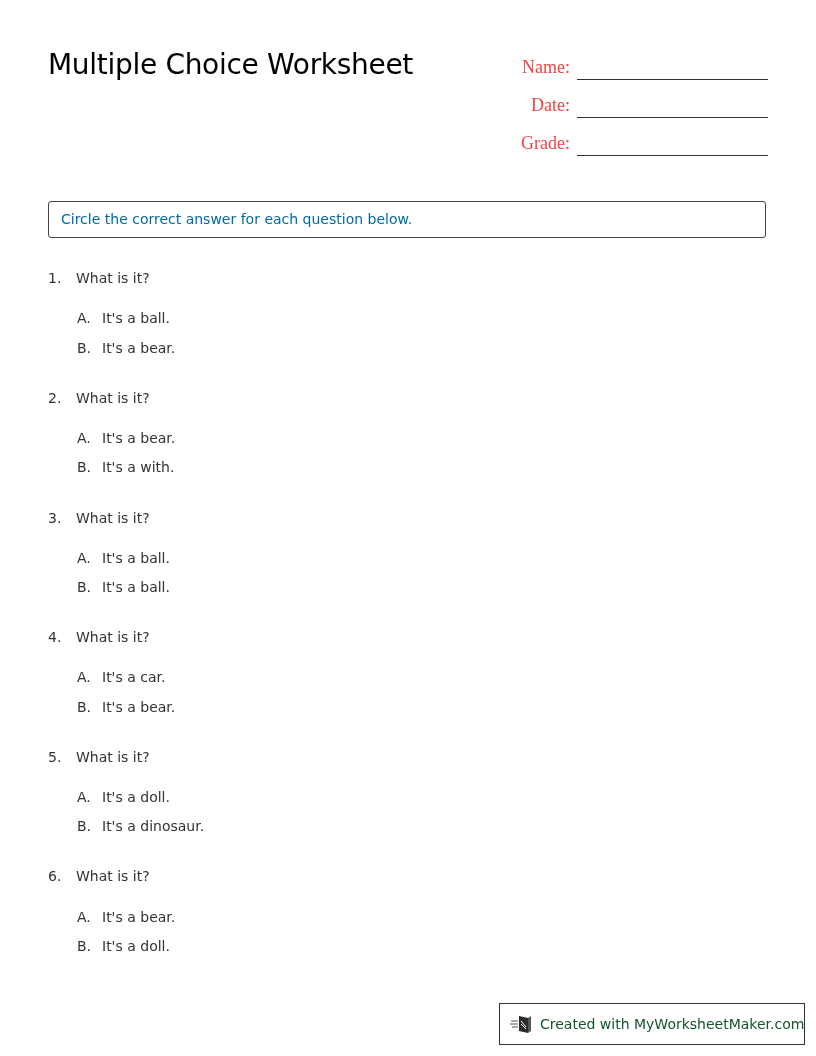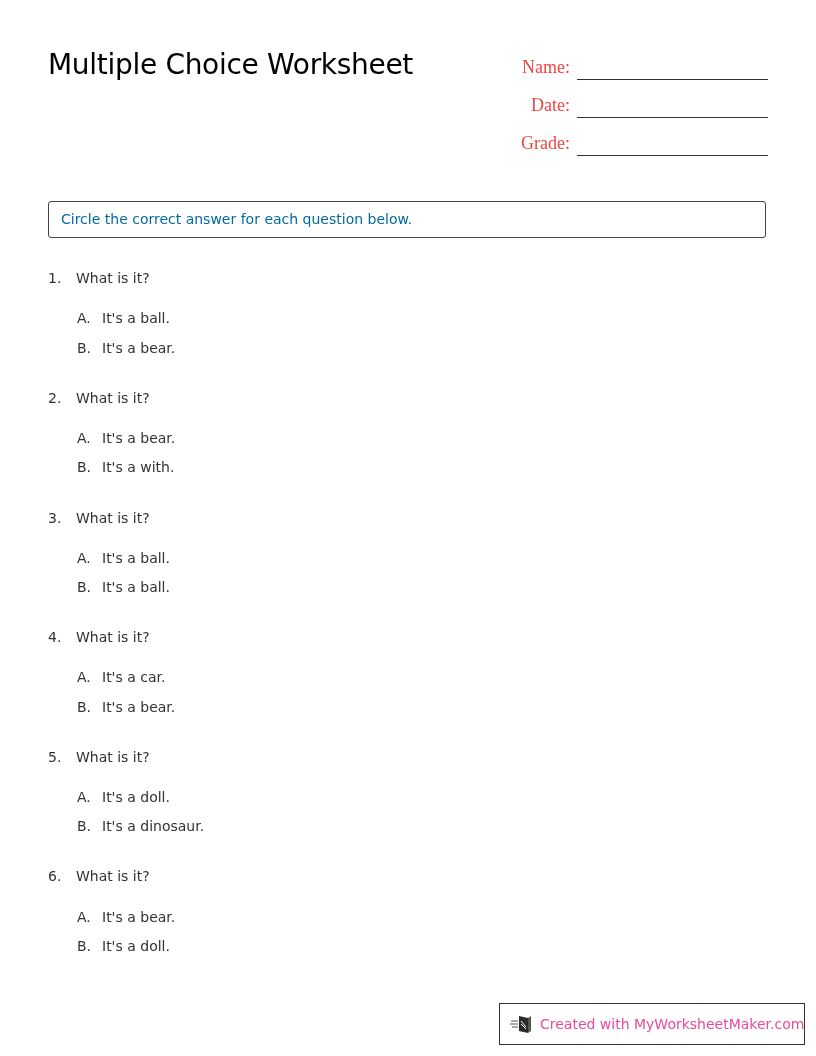--- a/index.html
+++ b/index.html
@@ -32,21 +32,21 @@
     }
     .question { position: absolute; left: 48px; width: 500px; font-size: 14px; color: #333; }
     .q-num { position: absolute; left: 0; top: 0; }
     .q-text { position: absolute; left: 28px; top: 0; }
     .opt { position: absolute; left: 29px; font-size: 14px; }
     .opt-letter { position: absolute; left: 0; top: 0; }
     .opt-text { position: absolute; left: 25px; top: 0; white-space: nowrap; }
     .footer {
       position: absolute; left: 499px; top: 1003px; width: 306px; height: 42px;
       border: 1.5px solid #333; box-sizing: border-box;
-      font-size: 14px; color: #ec4899;
+      font-size: 14px; color: #14532d;
     }
     .footer-icon { position: absolute; left: 10px; top: 10px; width: 24px; height: 20px; }
     .footer-text { position: absolute; left: 40px; top: 12px; white-space: nowrap; }
   </style>
 </head>
 <body>
 
 <h1 class="title">Multiple Choice Worksheet</h1>
 
 <div class="fields">

